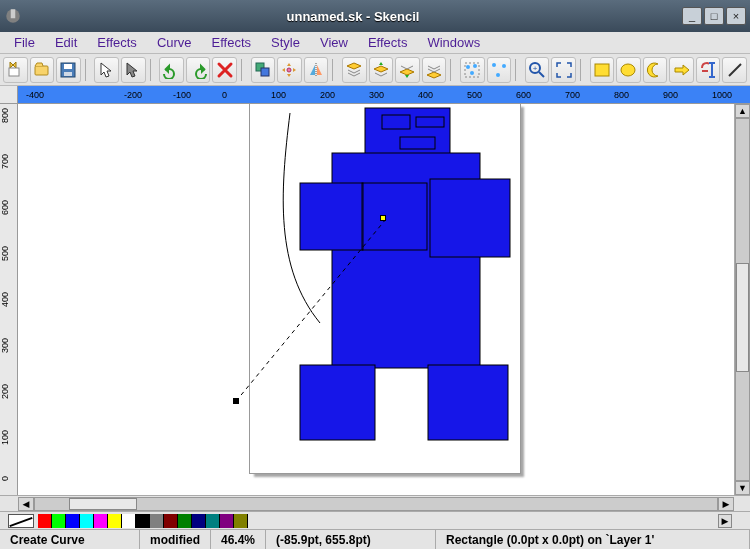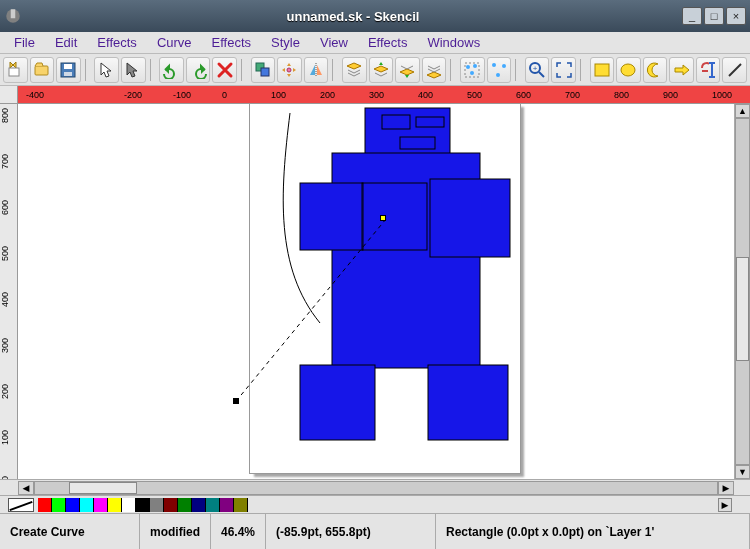--- a/index.html
+++ b/index.html
@@ -15,21 +15,21 @@
 .menubar { height: 22px; background:#e4e4e4; display:flex; align-items:center; padding:0 4px; border-bottom:1px solid #bbb;}
 .menubar span { padding:3px 10px; font-size:13px; color:#4c1d95; }
 
 .toolbar { height: 32px; background:#e4e4e4; display:flex; align-items:center; padding:0 2px; border-bottom:1px solid #bbb;}
 .tbtn { width:26px; height:26px; margin:0 1px; border:1px solid #bfbfbf; border-radius:3px; background:linear-gradient(to bottom,#f7f7f7,#e2e2e2); display:flex; align-items:center; justify-content:center; font-size:15px;}
 .tsep { width:6px; height:22px; border-left:1px solid #aaa; margin:0 3px;}
 
 
 .workarea { flex:1; display:flex; position:relative; overflow:hidden; background:#e4e4e4;}
 
-.rulerH { height:18px; background:#ef4444; border-bottom:1px solid #999; position:relative; font-size:9px; color:#000; overflow:hidden; margin-left:18px;}
+.rulerH { height:18px; background:#3b82f6; border-bottom:1px solid #999; position:relative; font-size:9px; color:#000; overflow:hidden; margin-left:18px;}
 .rulerH span { position:absolute; top:4px;}
 .rulerV { width:18px; background:#e8e8e8; border-right:1px solid #999; position:relative; font-size:9px; color:#000; overflow:hidden;}
 .rulerV span { position:absolute; left:0; writing-mode: vertical-rl; transform: rotate(180deg);}
 .rulerCorner { width:18px; height:18px; background:#e8e8e8; border-right:1px solid #999; border-bottom:1px solid #999; position:absolute; top:0; left:0;}
 .canvaswrap { flex:1; position:relative; background:#fff;}
 
 .page { position:absolute; background:#fff; outline:1px solid #999; box-shadow:4px 4px 2px rgba(0,0,0,0.35);}
 .layer rect, .layer path { stroke:#000; stroke-width:1;}
 
 .handle { position:absolute; width:6px; height:6px; background:#ff0; border:1px solid #000;}
@@ -42,21 +42,21 @@
 
 
 .paletterow { height:18px; background:#e4e4e4; display:flex; align-items:center; border-top:1px solid #aaa;}
 .paletterow .none { width:26px; height:14px; margin:0 4px 0 8px; background:#fff; border:1px solid #555; position:relative;}
 .paletterow .none::after { content:""; position:absolute; left:0; right:0; top:50%; border-top:2px solid #000; transform:rotate(-20deg);}
 .swatches { display:flex;}
 .swatches div { width:14px; height:14px; border-right:1px solid #000;}
 .paletterow .pal-arrow { width:14px; height:14px; border:1px solid #888; background:#ddd; margin-left:auto; margin-right:18px; display:flex; align-items:center; justify-content:center; font-size:9px;}
 
 
-.statusbar { height:36px; background:#e4e4e4; display:flex; align-items:stretch; border-top:1px solid #aaa; font-size:12px; font-weight:bold;}
+.statusbar { height:20px; background:#e4e4e4; display:flex; align-items:stretch; border-top:1px solid #aaa; font-size:12px; font-weight:bold;}
 .statusbar div { border-right:1px solid #aaa; padding:2px 10px; display:flex; align-items:center; white-space:nowrap;}
 .statusbar .grow { flex:0 0 auto;}
 
 
 .tbtn svg { width:18px; height:18px; }
 </style>
 </head>
 <body>
 
 <div class="titlebar">

